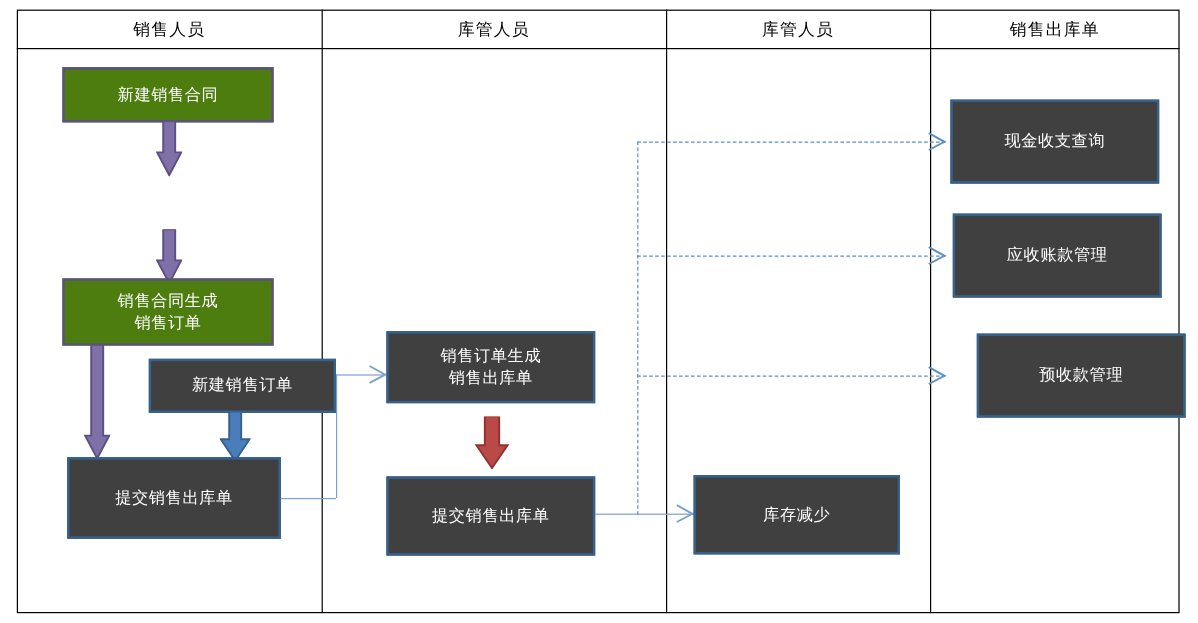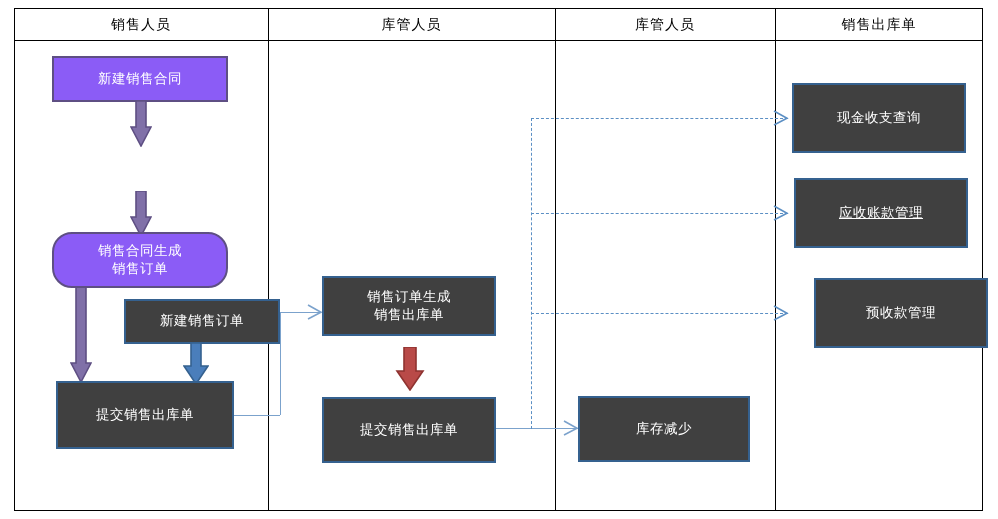--- a/index.html
+++ b/index.html
@@ -64,21 +64,21 @@
     align-items: center;
     justify-content: center;
     text-align: center;
     font-size: 13.5px;
     line-height: 1.35;
     color: #ffffff;
     letter-spacing: 0.5px;
     white-space: pre-line;
   }
   .node.purple {
-    background: #8b5cf6;
+    background: #4d7c0f;
     border: 2px solid #5E4F83;
   }
   .node.blue {
     background: #404040;
     border: 2px solid #35618F;
   }
 
   
   .block-arrow {
     position: absolute;
@@ -141,21 +141,21 @@
     </svg>
   </div>
 
 
   <div class="block-arrow" style="left:130px; top:191px;">
     <svg width="22" height="46" viewBox="0 0 22 46">
       <polygon points="6,0 16,0 16,26 21,26 11,45 1,26 6,26" fill="#8070A8" stroke="#5E4F83" stroke-width="1.6" stroke-linejoin="miter"></polygon>
     </svg>
   </div>
 
-  <div class="node purple" style="left:52px;  top:232px; width:176px; height:56px;border-radius:20px;">销售合同生成
+  <div class="node purple" style="left:52px;  top:232px; width:176px; height:56px;">销售合同生成
 销售订单</div>
 
   <div class="node blue" style="left:124px; top:299px; width:156px; height:45px;">新建销售订单</div>
 
   <div class="block-arrow" style="left:183px; top:343px;">
     <svg width="26" height="42" viewBox="0 0 26 42">
       <polygon points="8,0 18,0 18,23 25,23 13,41 1,23 8,23" fill="#4A7EBB" stroke="#35618F" stroke-width="1.6" stroke-linejoin="miter"></polygon>
     </svg>
   </div>
 
@@ -207,16 +207,16 @@
   </div>
 
   <div class="conn dash-h" style="left:531px; top:313px; width:257px;"></div>
   <div class="arrowhead" style="left:772px; top:305px;">
     <svg width="18" height="17" viewBox="0 0 18 17">
       <polyline points="2,1 15,8.2 2,15" fill="none" stroke="#5B8FC4" stroke-width="1.6"></polyline>
     </svg>
   </div>
 
   <div class="node blue" style="left:792px; top:83px;  width:174px; height:70px;">现金收支查询</div>
-  <div class="node blue" style="left:794px; top:178px; width:174px; height:70px;text-decoration:underline;">应收账款管理</div>
+  <div class="node blue" style="left:794px; top:178px; width:174px; height:70px;">应收账款管理</div>
   <div class="node blue" style="left:814px; top:278px; width:174px; height:70px;">预收款管理</div>
 
 </div>
 
 </body></html>

